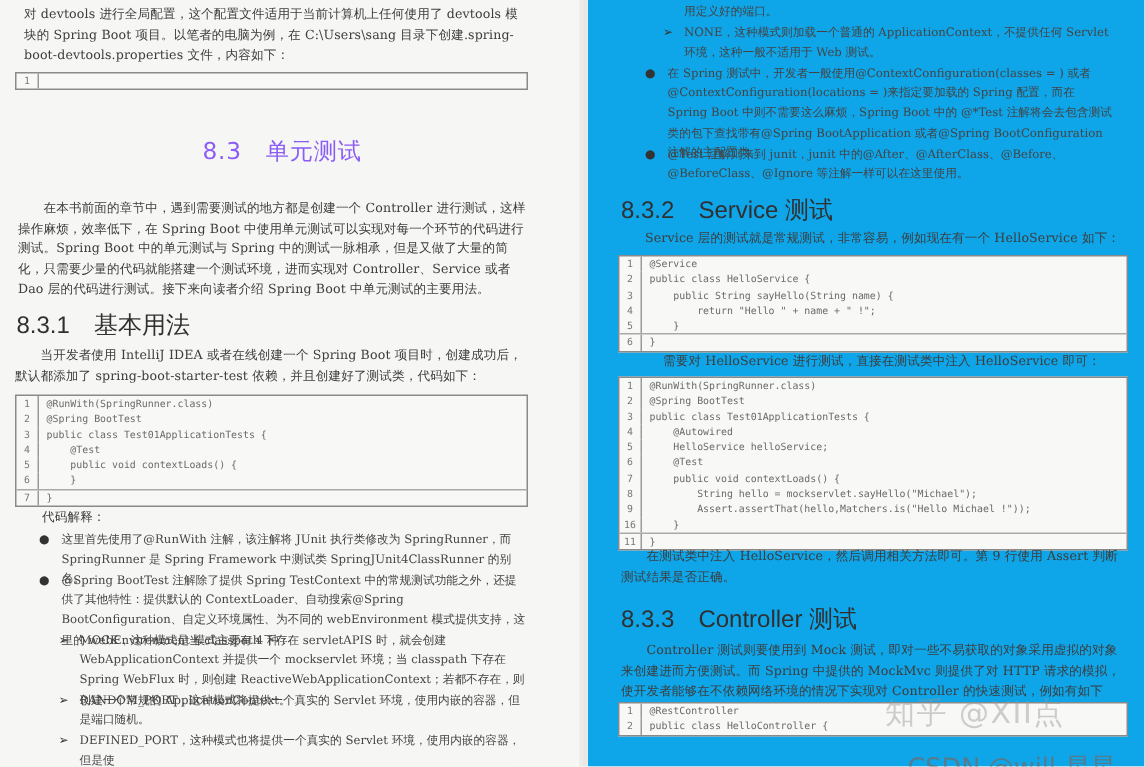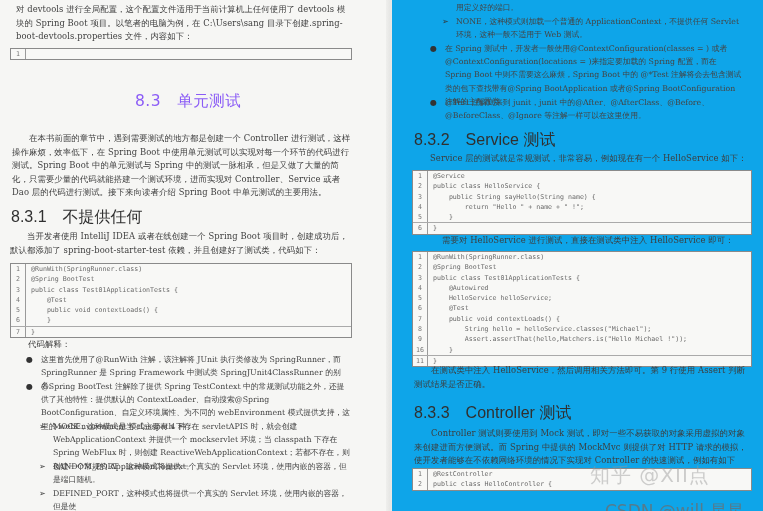--- a/index.html
+++ b/index.html
@@ -54,21 +54,21 @@
     <div class="row">
       <span class="ln">1</span>
     </div>
   </div>
 
 
   <div class="h2" style="left:135px;top:91px;">8.3　单元测试</div>
 
   <div class="p indent" style="left:12px;top:132px;width:340px;">在本书前面的章节中，遇到需要测试的地方都是创建一个 Controller 进行测试，这样操作麻烦，效率低下，在 Spring Boot 中使用单元测试可以实现对每一个环节的代码进行测试。Spring Boot 中的单元测试与 Spring 中的测试一脉相承，但是又做了大量的简化，只需要少量的代码就能搭建一个测试环境，进而实现对 Controller、Service 或者 Dao 层的代码进行测试。接下来向读者介绍 Spring Boot 中单元测试的主要用法。</div>
 
-  <div class="h3" style="left:11px;top:207px;">8.3.1　不提供任何</div>
+  <div class="h3" style="left:11px;top:207px;">8.3.1　基本用法</div>
 
   <div class="p indent" style="left:10px;top:230px;width:342px;">当开发者使用 IntelliJ IDEA 或者在线创建一个 Spring Boot 项目时，创建成功后，默认都添加了 spring-boot-starter-test 依赖，并且创建好了测试类，代码如下：</div>
 
   <div class="code" style="left:10px;top:263px;width:340px;">
     <div class="row">
         <span class="ln">1</span>
         <span class="txt">@RunWith(SpringRunner.class)</span>
       </div>
     <div class="row">
         <span class="ln">2</span>
@@ -197,21 +197,21 @@
     <div class="row">
         <span class="ln">6</span>
         <span class="txt">    @Test</span>
       </div>
     <div class="row">
         <span class="ln">7</span>
         <span class="txt">    public void contextLoads() {</span>
       </div>
     <div class="row">
         <span class="ln">8</span>
-        <span class="txt">        String hello = helloService.classes("Michael");</span>
+        <span class="txt">        String hello = mockservlet.sayHello("Michael");</span>
       </div>
     <div class="row">
         <span class="ln">9</span>
         <span class="txt">        Assert.assertThat(hello,Matchers.is("Hello Michael !"));</span>
       </div>
     <div class="row sep">
         <span class="ln">16</span>
         <span class="txt">    }</span>
       </div>
     <div class="row">

